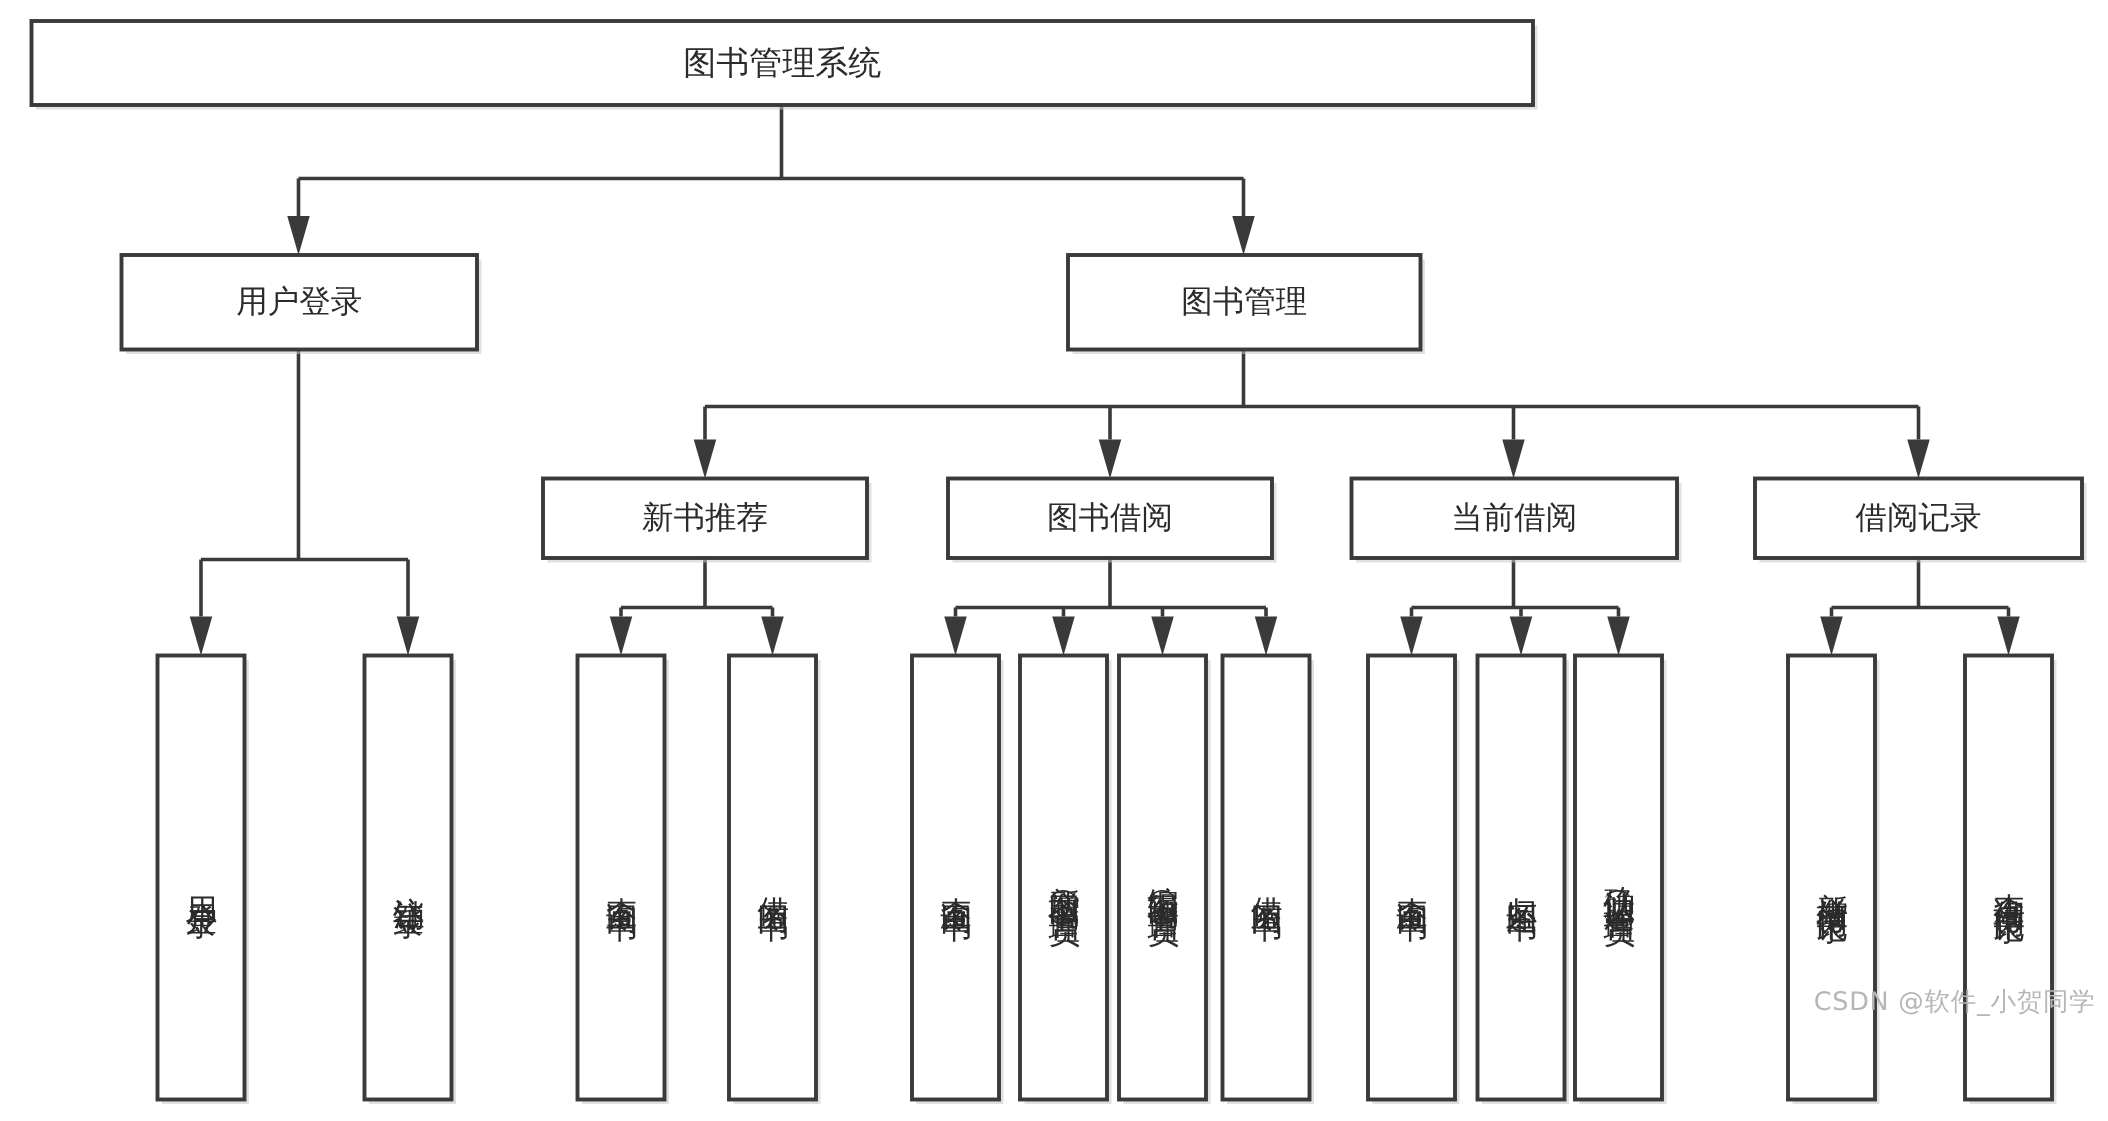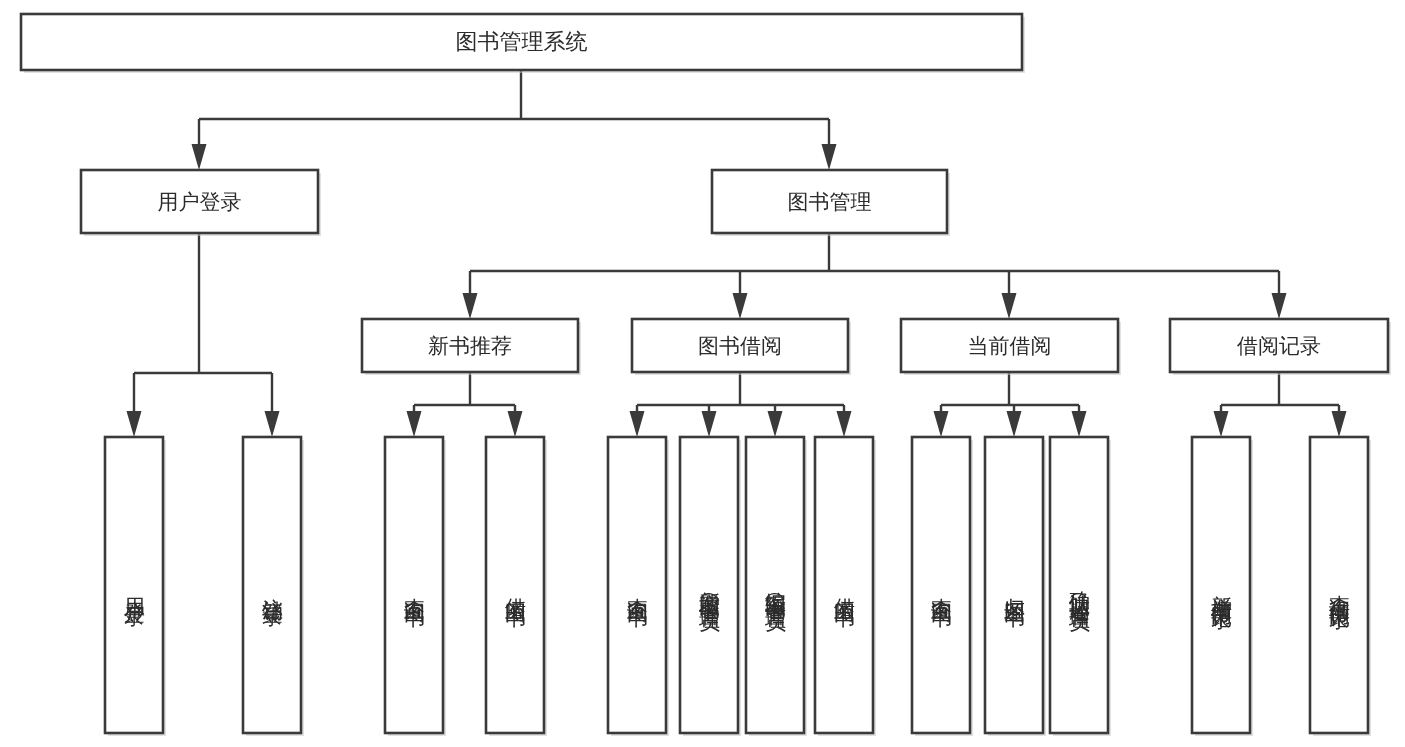--- a/index.html
+++ b/index.html
@@ -247,13 +247,14 @@
       <div class="leaf-label-wrap" style="left: 1050px; top: 447px; width: 58px; height: 280px; align-items: center;">
         <span class="leaf-label">确认归还（管理员）</span>
       </div>
       <div class="leaf-label-wrap" style="left: 1192px; top: 447px; width: 58px; height: 280px; align-items: center;">
         <span class="leaf-label">新增借阅记录</span>
       </div>
       <div class="leaf-label-wrap" style="left: 1310px; top: 447px; width: 58px; height: 280px; align-items: center;">
         <span class="leaf-label">查询借阅记录</span>
       </div>
     </div>
+  <div id="watermark">CSDN @软件_小贺同学</div>
 </div>
 
 </body></html>

